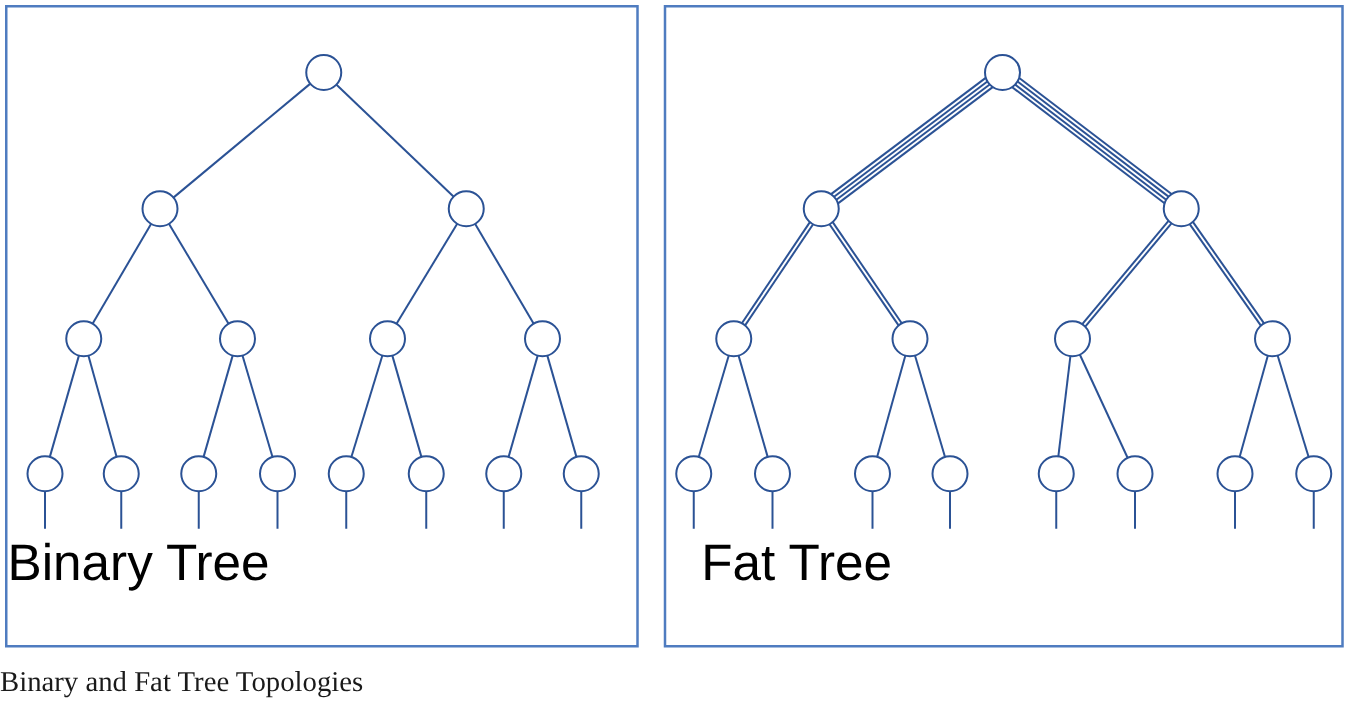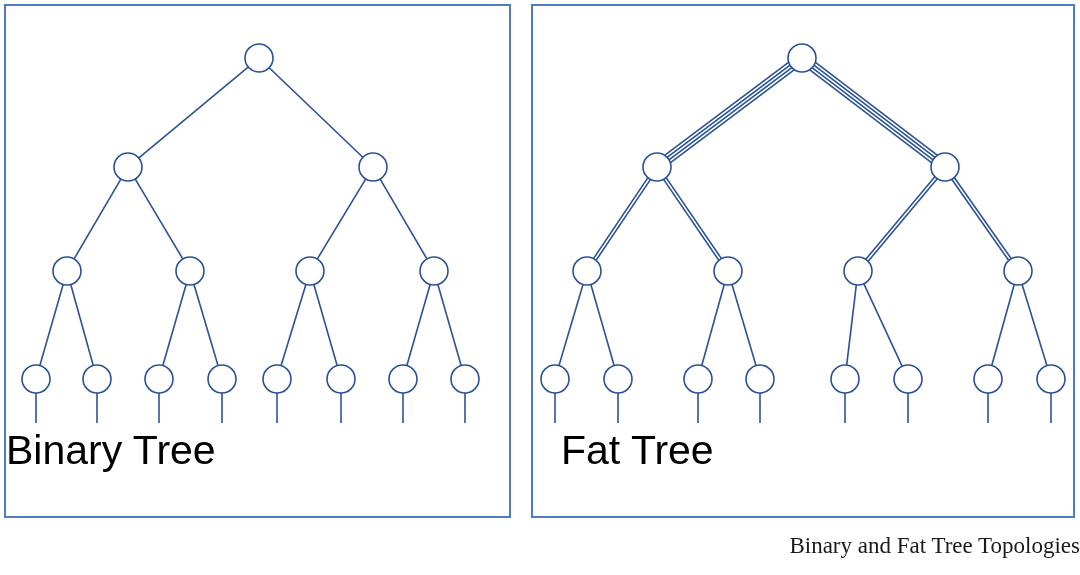--- a/index.html
+++ b/index.html
@@ -55,21 +55,21 @@
     letter-spacing: 0px;
     line-height: 1;
   }
   #label-binary { top: 424px; }
   #label-fattree { top: 424px; padding-left: 28px; }
   #caption {
     position: absolute;
     left: 0;
     top: 533px;
     width: 1080px;
-    text-align: right;
+    text-align: left;
     font-family: "Liberation Serif", serif;
     font-size: 23px;
     color: #1a1a1a;
     line-height: 1.15;
   }
   svg circle.node {
     fill: #ffffff;
   }
 </style>
 </head>

